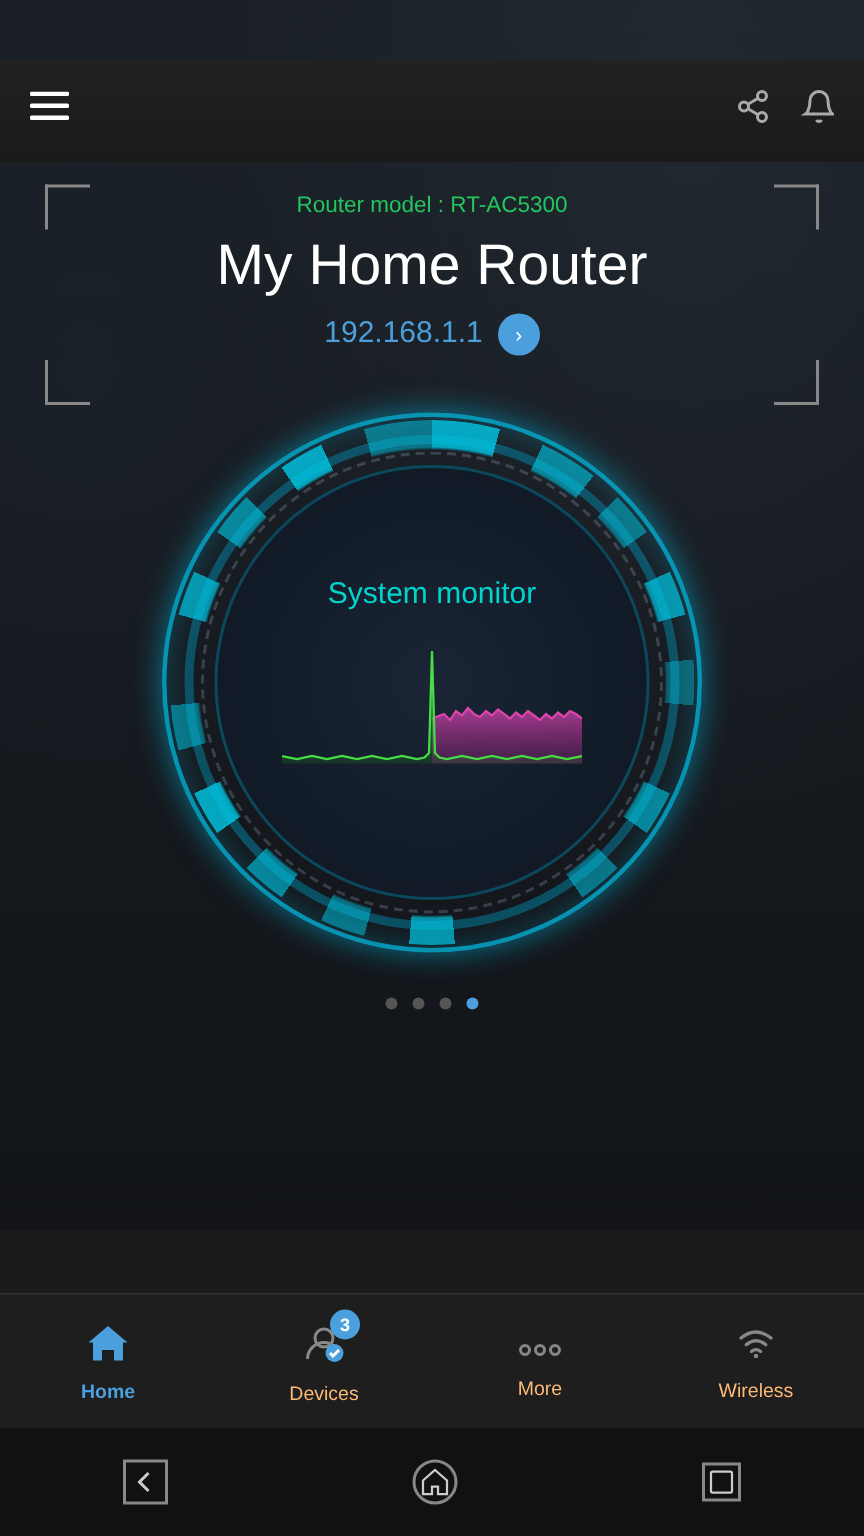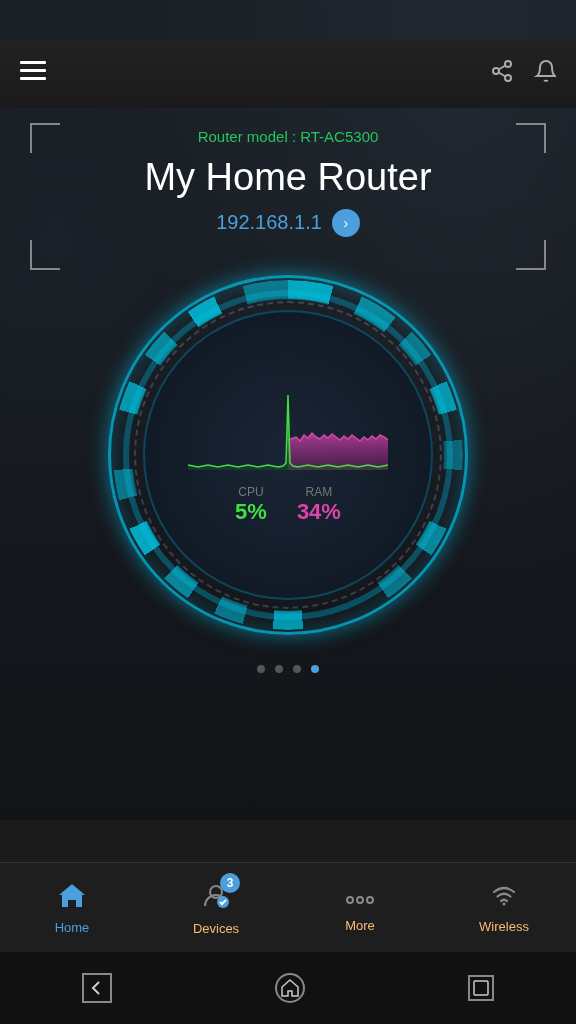--- a/index.html
+++ b/index.html
@@ -338,20 +338,21 @@
       flex-direction: column;
       align-items: center;
       justify-content: center;
       gap: 4px;
       cursor: pointer;
       position: relative;
     }
 
     .nav-item.active .nav-label {
       color: #4a9fdc;
+      font-weight: bold;
     }
 
     .nav-item.active .nav-icon {
       color: #4a9fdc;
     }
 
     .nav-icon {
       font-size: 28px;
       color: #888;
     }
@@ -502,20 +503,21 @@
     <div class="circle-container">
 
       <div class="outer-ring ring-1"></div>
       <div class="outer-ring ring-2"></div>
 
       <div class="arc-segments"></div>
 
       <div class="dotted-ring"></div>
 
       <div class="inner-circle">
+        <span class="system-monitor-label">System monitor</span>
 
         <div class="chart-area">
           <svg viewBox="0 0 200 90" preserveAspectRatio="none">
 
             <defs>
               <linearGradient id="ramGrad" x1="0" y1="0" x2="0" y2="1">
                 <stop offset="0%" stop-color="#cc44aa" stop-opacity="0.8"></stop>
                 <stop offset="100%" stop-color="#aa2288" stop-opacity="0.3"></stop>
               </linearGradient>
               <linearGradient id="cpuGrad" x1="0" y1="0" x2="0" y2="1">
@@ -525,30 +527,20 @@
             </defs>
 
             <path d="M100 85 L100 55 L108 52 L112 56 L116 50 L120 53 L124 48 L128 52 L132 54 L136 50 L140 53 L144 49 L148 52 L152 55 L156 51 L160 54 L164 50 L168 53 L172 56 L176 52 L180 55 L184 51 L188 54 L192 50 L196 52 L200 55 L200 85 Z" fill="url(#ramGrad)"></path>
             <path d="M100 55 L108 52 L112 56 L116 50 L120 53 L124 48 L128 52 L132 54 L136 50 L140 53 L144 49 L148 52 L152 55 L156 51 L160 54 L164 50 L168 53 L172 56 L176 52 L180 55 L184 51 L188 54 L192 50 L196 52 L200 55" fill="none" stroke="#dd44aa" stroke-width="1.5"></path>
 
             <path d="M0 85 L0 80 L10 82 L20 80 L30 82 L40 80 L50 82 L60 80 L70 82 L80 80 L90 82 L95 81 L98 78 L100 10 L102 78 L105 81 L110 82 L120 80 L130 82 L140 80 L150 82 L160 80 L170 82 L180 80 L190 82 L200 80 L200 85 Z" fill="url(#cpuGrad)"></path>
             <path d="M0 80 L10 82 L20 80 L30 82 L40 80 L50 82 L60 80 L70 82 L80 80 L90 82 L95 81 L98 78 L100 10 L102 78 L105 81 L110 82 L120 80 L130 82 L140 80 L150 82 L160 80 L170 82 L180 80 L190 82 L200 80" fill="none" stroke="#44dd44" stroke-width="1.5"></path>
           </svg>
         </div>
 
-        <div class="metrics-row">
-          <div class="metric-item">
-            <span class="metric-label">CPU</span>
-            <span class="metric-value-cpu">5%</span>
-          </div>
-          <div class="metric-item">
-            <span class="metric-label">RAM</span>
-            <span class="metric-value-ram">34%</span>
-          </div>
-        </div>
       </div>
     </div>
   </div>
 
   <div id="page-dots">
     <span class="page-dot"></span>
     <span class="page-dot"></span>
     <span class="page-dot"></span>
     <span class="page-dot active"></span>
   </div>

